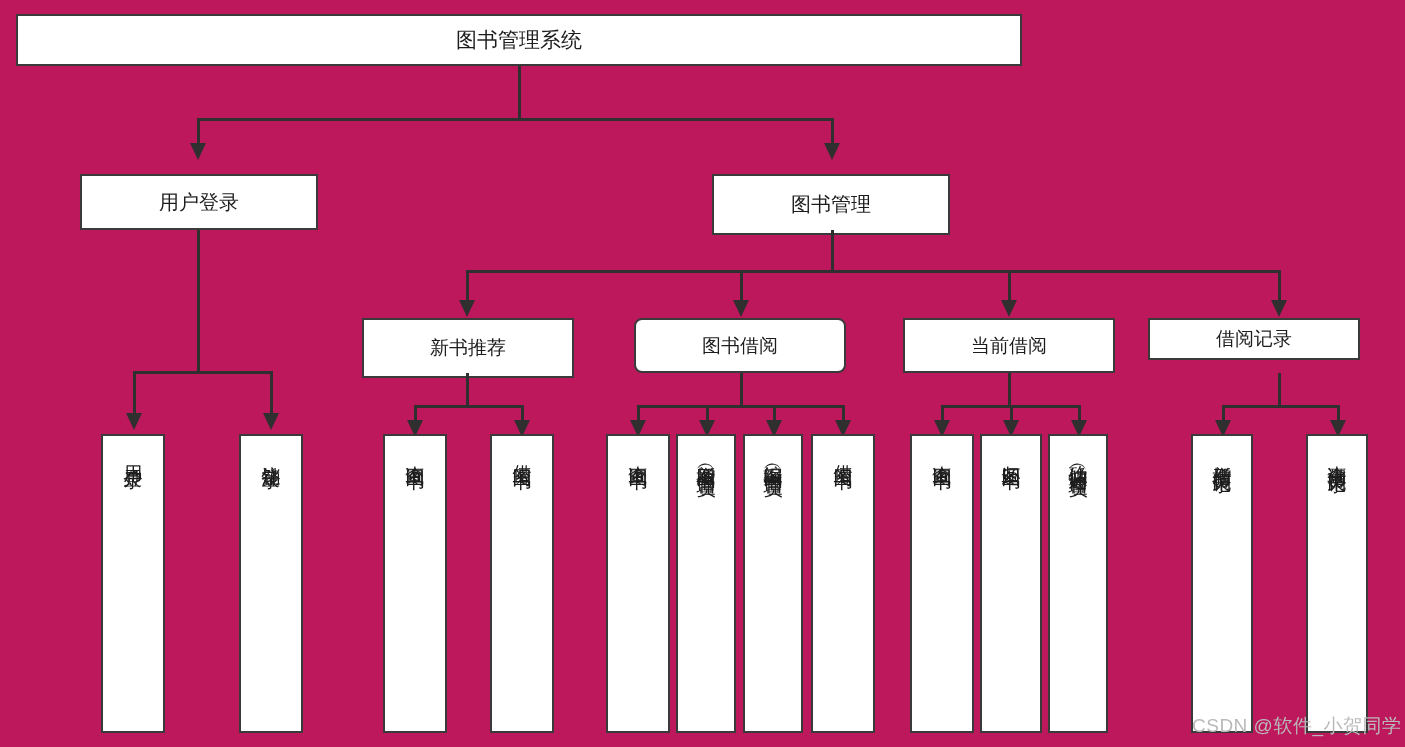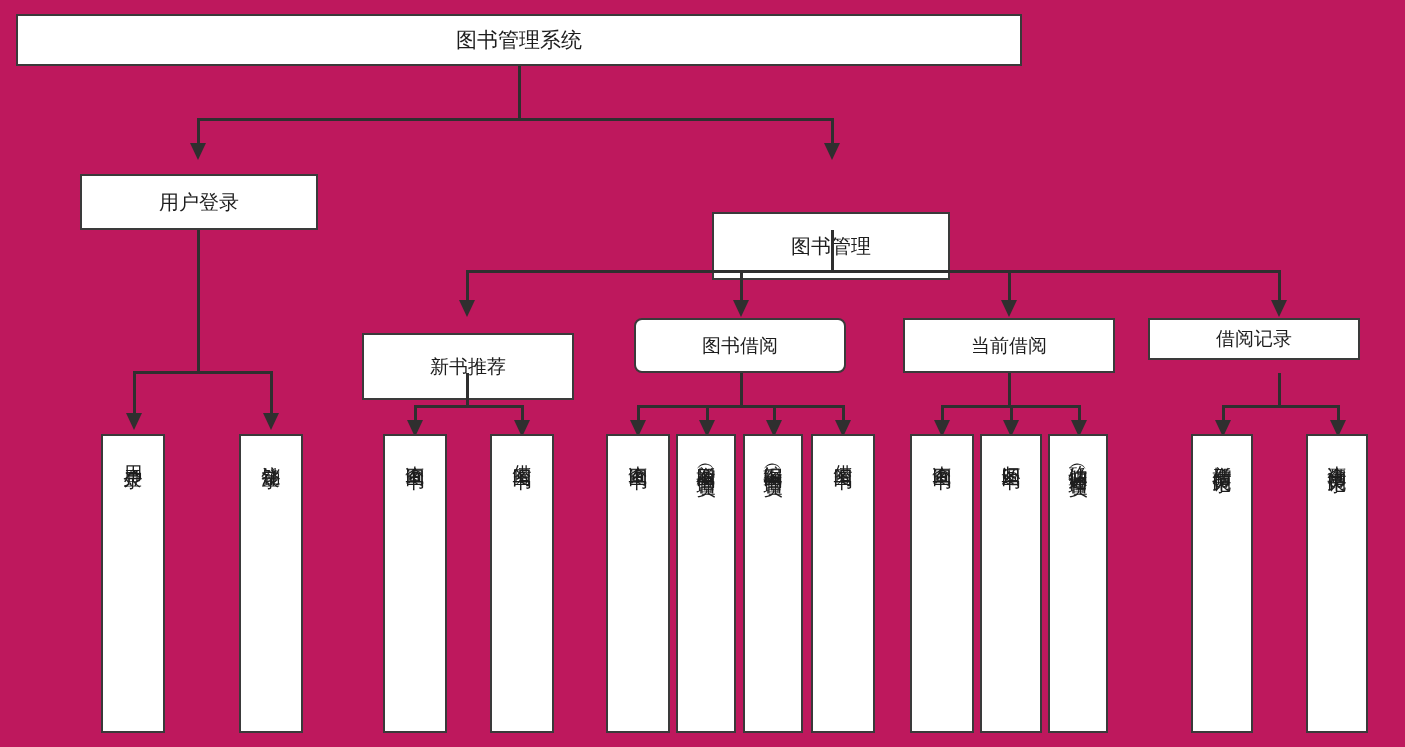--- a/index.html
+++ b/index.html
@@ -95,21 +95,21 @@
   <div class="hline" style="left:197px; top:118px; width:636px;"></div>
 
   <div class="vline" style="left:197px; top:118px; height:27px;"></div>
   <div class="arrow" style="left:190px; top:143px;"></div>
   <div class="vline" style="left:831px; top:118px; height:27px;"></div>
   <div class="arrow" style="left:824px; top:143px;"></div>
 
   <div class="node lvl1" style="left:80px; top:174px; width:238px; height:56px;">
     <span>用户登录</span>
   </div>
-  <div class="node lvl1" style="left:712px; top:174px; width:238px; height:68px;margin-top:38px;">
+  <div class="node lvl1" style="left:712px; top:174px; width:238px; height:61px;">
     <span>图书管理</span>
   </div>
 
   <div class="vline" style="left:197px; top:230px; height:143px;"></div>
   <div class="hline" style="left:133px; top:371px; width:140px;"></div>
   <div class="vline" style="left:133px; top:371px; height:44px;"></div>
   <div class="arrow" style="left:126px; top:413px;"></div>
   <div class="vline" style="left:270px; top:371px; height:44px;"></div>
   <div class="arrow" style="left:263px; top:413px;"></div>
 
@@ -117,21 +117,21 @@
   <div class="hline" style="left:466px; top:270px; width:812px;"></div>
   <div class="vline" style="left:466px; top:270px; height:32px;"></div>
   <div class="arrow" style="left:459px; top:300px;"></div>
   <div class="vline" style="left:740px; top:270px; height:32px;"></div>
   <div class="arrow" style="left:733px; top:300px;"></div>
   <div class="vline" style="left:1008px; top:270px; height:32px;"></div>
   <div class="arrow" style="left:1001px; top:300px;"></div>
   <div class="vline" style="left:1278px; top:270px; height:32px;"></div>
   <div class="arrow" style="left:1271px; top:300px;"></div>
 
-  <div class="node lvl2" style="left:362px; top:333px; width:212px; height:67px;">
+  <div class="node lvl2" style="left:362px; top:318px; width:212px; height:60px;">
     <span>新书推荐</span>
   </div>
   <div class="node lvl2" style="left:634px; top:318px; width:212px; height:55px;border-radius:8px;">
     <span>图书借阅</span>
   </div>
   <div class="node lvl2" style="left:903px; top:318px; width:212px; height:55px;">
     <span>当前借阅</span>
   </div>
   <div class="node lvl2" style="left:1148px; top:318px; width:212px; height:42px;">
     <span>借阅记录</span>
@@ -208,14 +208,15 @@
     <span class="vtext">确认归还（管理员）</span>
   </div>
 
   <div class="node leaf" style="left:1191px; top:434px; width:62px; height:299px;">
     <span class="vtext">新增借阅记录</span>
   </div>
   <div class="node leaf" style="left:1306px; top:434px; width:62px; height:299px;">
     <span class="vtext">查询借阅记录</span>
   </div>
 
+  <div id="watermark" style="left:1192px; top:713px;">CSDN @软件_小贺同学</div>
 
 </div>
 
 </body></html>

